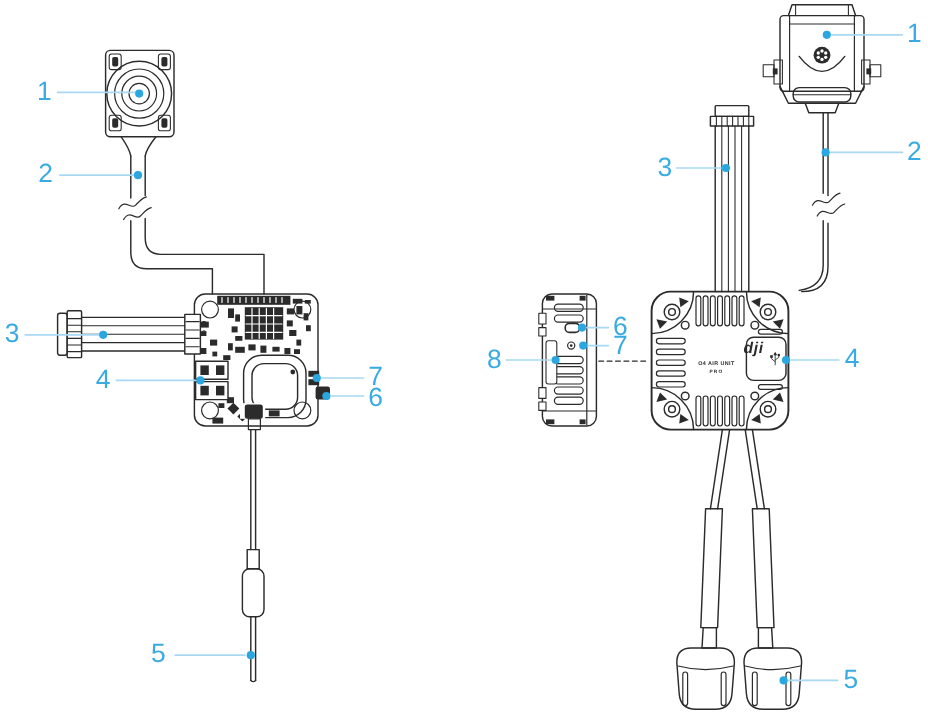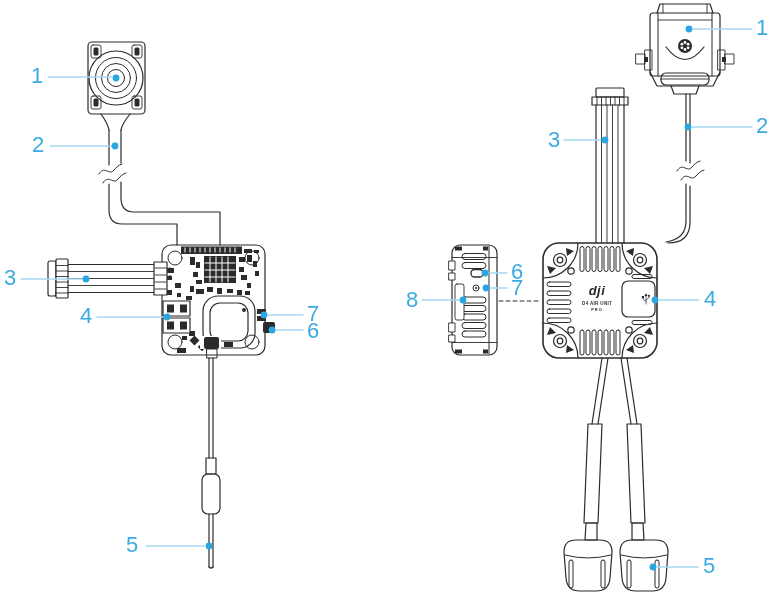--- a/index.html
+++ b/index.html
@@ -361,17 +361,17 @@
 
 <div class="callout" style="left:762px;top:28px">1</div>
 <div class="callout" style="left:762px;top:126px">2</div>
 <div class="callout" style="left:554px;top:140px">3</div>
 <div class="callout" style="left:710px;top:299px">4</div>
 <div class="callout" style="left:709px;top:566px">5</div>
 <div class="callout" style="left:517px;top:272px">6</div>
 <div class="callout" style="left:517px;top:288px">7</div>
 <div class="callout" style="left:412px;top:300px">8</div>
 
-<div class="brand brand-logo" style="left:597px;top:290px">dji</div>
+<div class="brand brand-logo" style="left:628px;top:290px">dji</div>
 <div class="brand brand-model" style="left:597px;top:303px">O4 AIR UNIT</div>
 <div class="brand brand-variant" style="left:597px;top:309px">PRO</div>
 
 </div>
 
 </body></html>

